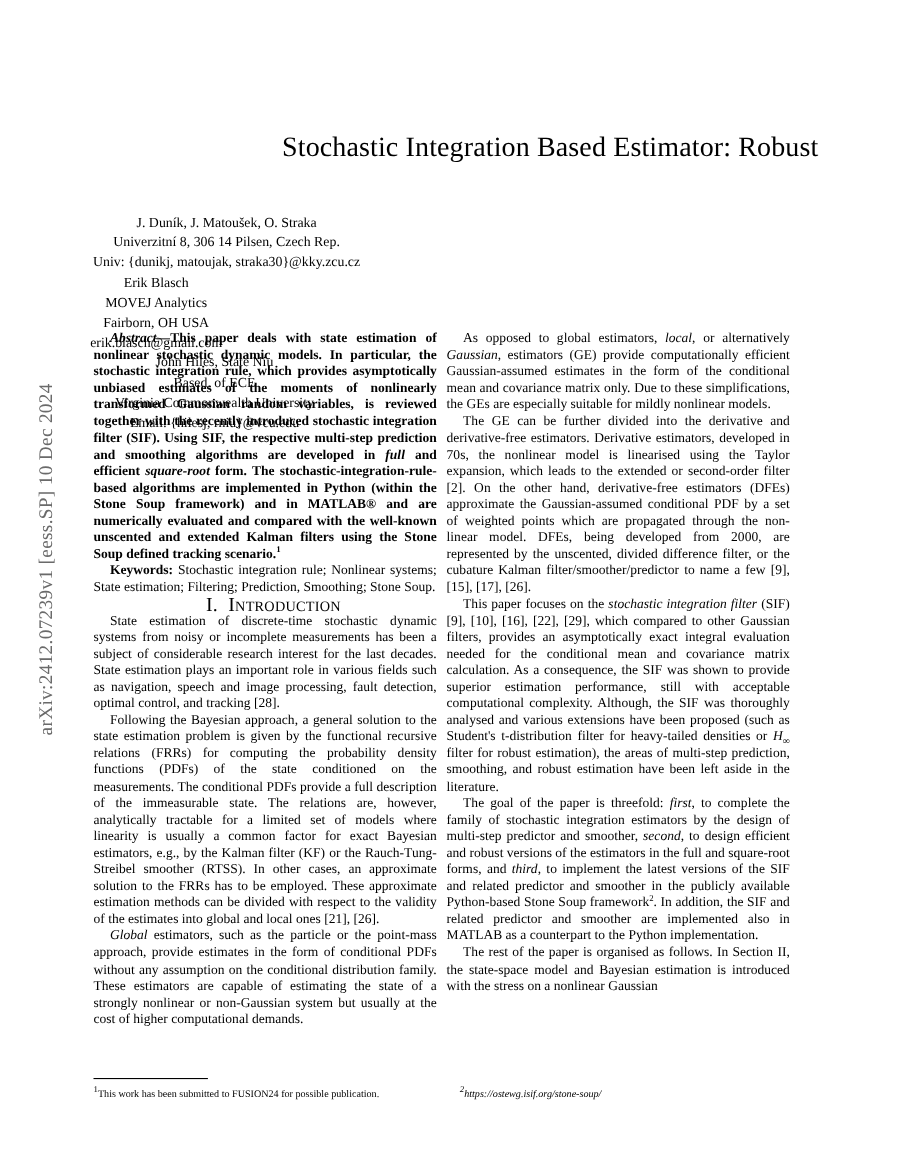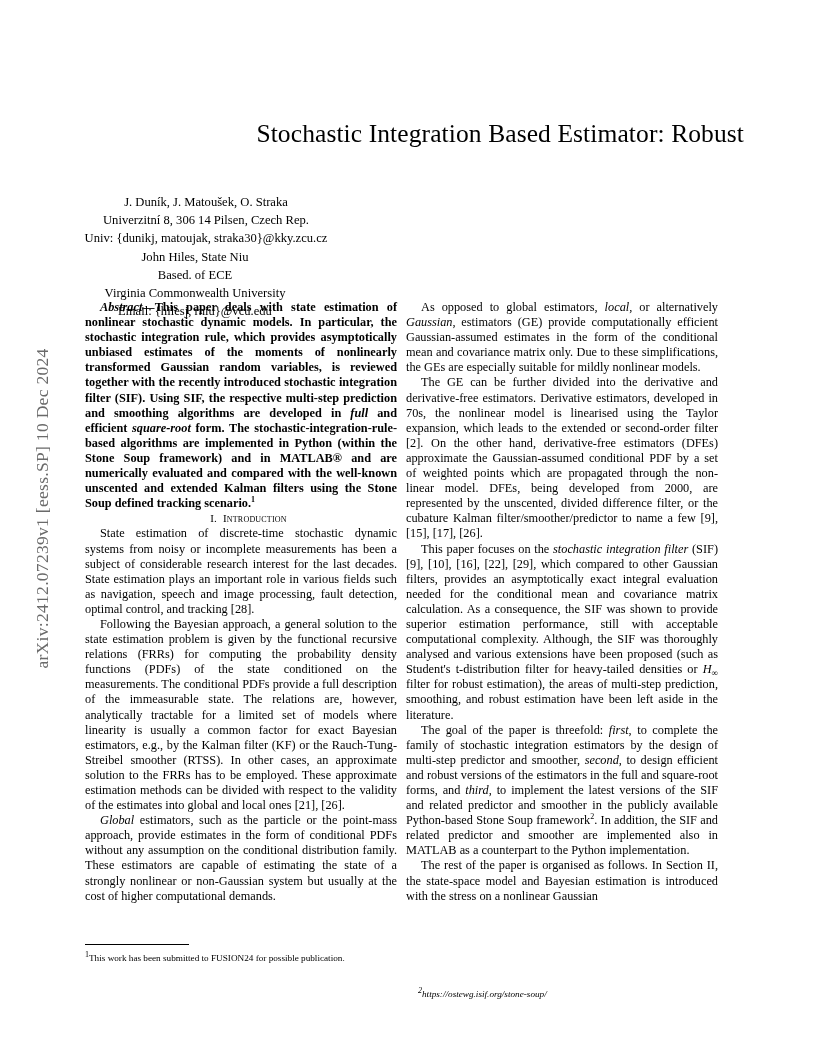--- a/index.html
+++ b/index.html
@@ -95,21 +95,21 @@
     font-style: italic;
   }
   .keywords { text-indent: 15px; }
   .keywords .kw-label { font-weight: bold; }
 
   .section-head {
     text-align: center;
     text-indent: 0;
     margin: 13px 0 6px 0;
     font-variant: small-caps;
-    font-size: 11px;
+    font-size: 18px;
     letter-spacing: 0.2px;
   }
   .section-head .num { font-variant: normal; }
 
   sup {
     font-size: 8px;
     line-height: 0;
     vertical-align: super;
   }
 
@@ -124,21 +124,21 @@
   }
 
   
   .footnote {
     position: absolute;
     width: 312px;
     font-size: 9.2px;
     line-height: 12px;
     text-align: left;
   }
-  .footnote-left  { left: 85px;  top: 952px; }
+  .footnote-left  { left: 85px;  top: 988px; }
   .footnote-right { left: 418px; top: 988px; font-style: italic; }
   .fn-rule {
     position: absolute;
     top: -8px;
     left: 0;
     width: 104px;
     height: 1px;
     background: #000000;
   }
 </style>
@@ -154,34 +154,41 @@
   </h1>
 
   <div class="authors">
 
     <div class="author-block ab-1">
       <div class="names">J. Duník, J. Matoušek, O. Straka</div>
       <div>Univerzitní 8, 306 14 Pilsen, Czech Rep.</div>
       <div>Univ: {dunikj, matoujak, straka30}@kky.zcu.cz</div>
     </div>
 
+    <div class="author-block ab-2">
+      <div class="names">Erik Blasch</div>
+      <div>MOVEJ Analytics</div>
+      <div>Fairborn, OH USA</div>
+      <div>erik.blasch@gmail.com</div>
+    </div>
 
     <div class="author-block ab-3">
       <div class="names">John Hiles, State Niu</div>
       <div>Based. of ECE</div>
       <div>Virginia Commonwealth University</div>
       <div>Email: {hilesj, rniu}@vcu.edu</div>
     </div>
 
   </div>
 
   <div class="col col-left">
 
     <p class="abstract"><span class="lead">Abstract—</span><span>This paper deals with state estimation of nonlinear stochastic dynamic models. In particular, the stochastic integration rule, which provides asymptotically unbiased estimates of the moments of nonlinearly transformed Gaussian random variables, is reviewed together with the recently introduced stochastic integration filter (SIF). Using SIF, the respective multi-step prediction and smoothing algorithms are developed in </span><i>full</i><span> and efficient </span><i>square-root</i><span> form. The stochastic-integration-rule-based algorithms are implemented in Python (within the Stone Soup framework) and in MATLAB® and are numerically evaluated and compared with the well-known unscented and extended Kalman filters using the Stone Soup defined tracking scenario.</span><sup>1</sup></p>
 
+    <p class="keywords"><span class="kw-label">Keywords:</span><span> Stochastic integration rule; Nonlinear systems; State estimation; Filtering; Prediction, Smoothing; Stone Soup.</span></p>
 
     <p class="section-head"><span class="num">I.</span>&nbsp;&nbsp;<span>Introduction</span></p>
 
     <p>State estimation of discrete-time stochastic dynamic systems from noisy or incomplete measurements has been a subject of considerable research interest for the last decades. State estimation plays an important role in various fields such as navigation, speech and image processing, fault detection, optimal control, and tracking [28].</p>
 
     <p>Following the Bayesian approach, a general solution to the state estimation problem is given by the functional recursive relations (FRRs) for computing the probability density functions (PDFs) of the state conditioned on the measurements. The conditional PDFs provide a full description of the immeasurable state. The relations are, however, analytically tractable for a limited set of models where linearity is usually a common factor for exact Bayesian estimators, e.g., by the Kalman filter (KF) or the Rauch-Tung-Streibel smoother (RTSS). In other cases, an approximate solution to the FRRs has to be employed. These approximate estimation methods can be divided with respect to the validity of the estimates into global and local ones [21], [26].</p>
 
     <p><i>Global</i><span> estimators, such as the particle or the point-mass approach, provide estimates in the form of conditional PDFs without any assumption on the conditional distribution family. These estimators are capable of estimating the state of a strongly nonlinear or non-Gaussian system but usually at the cost of higher computational demands.</span></p>
 
   </div>

